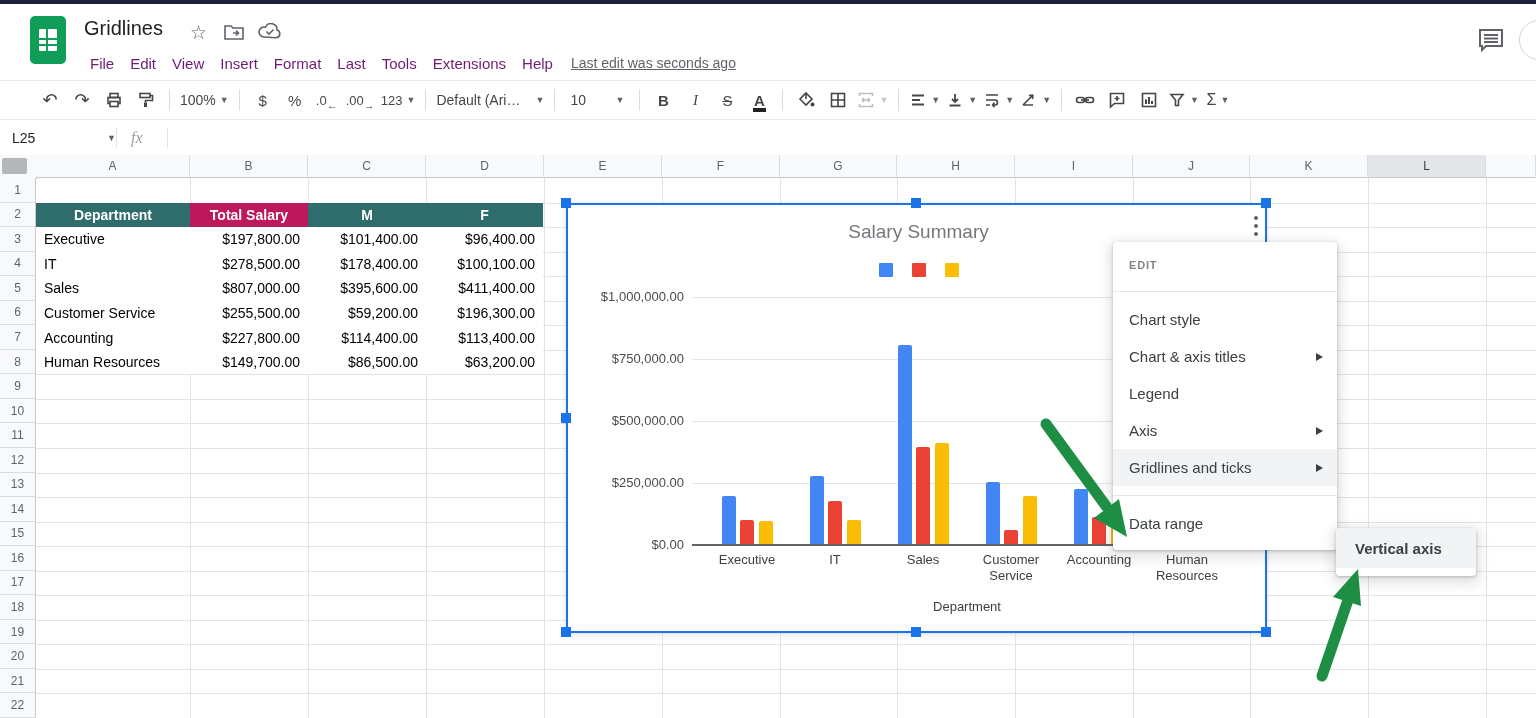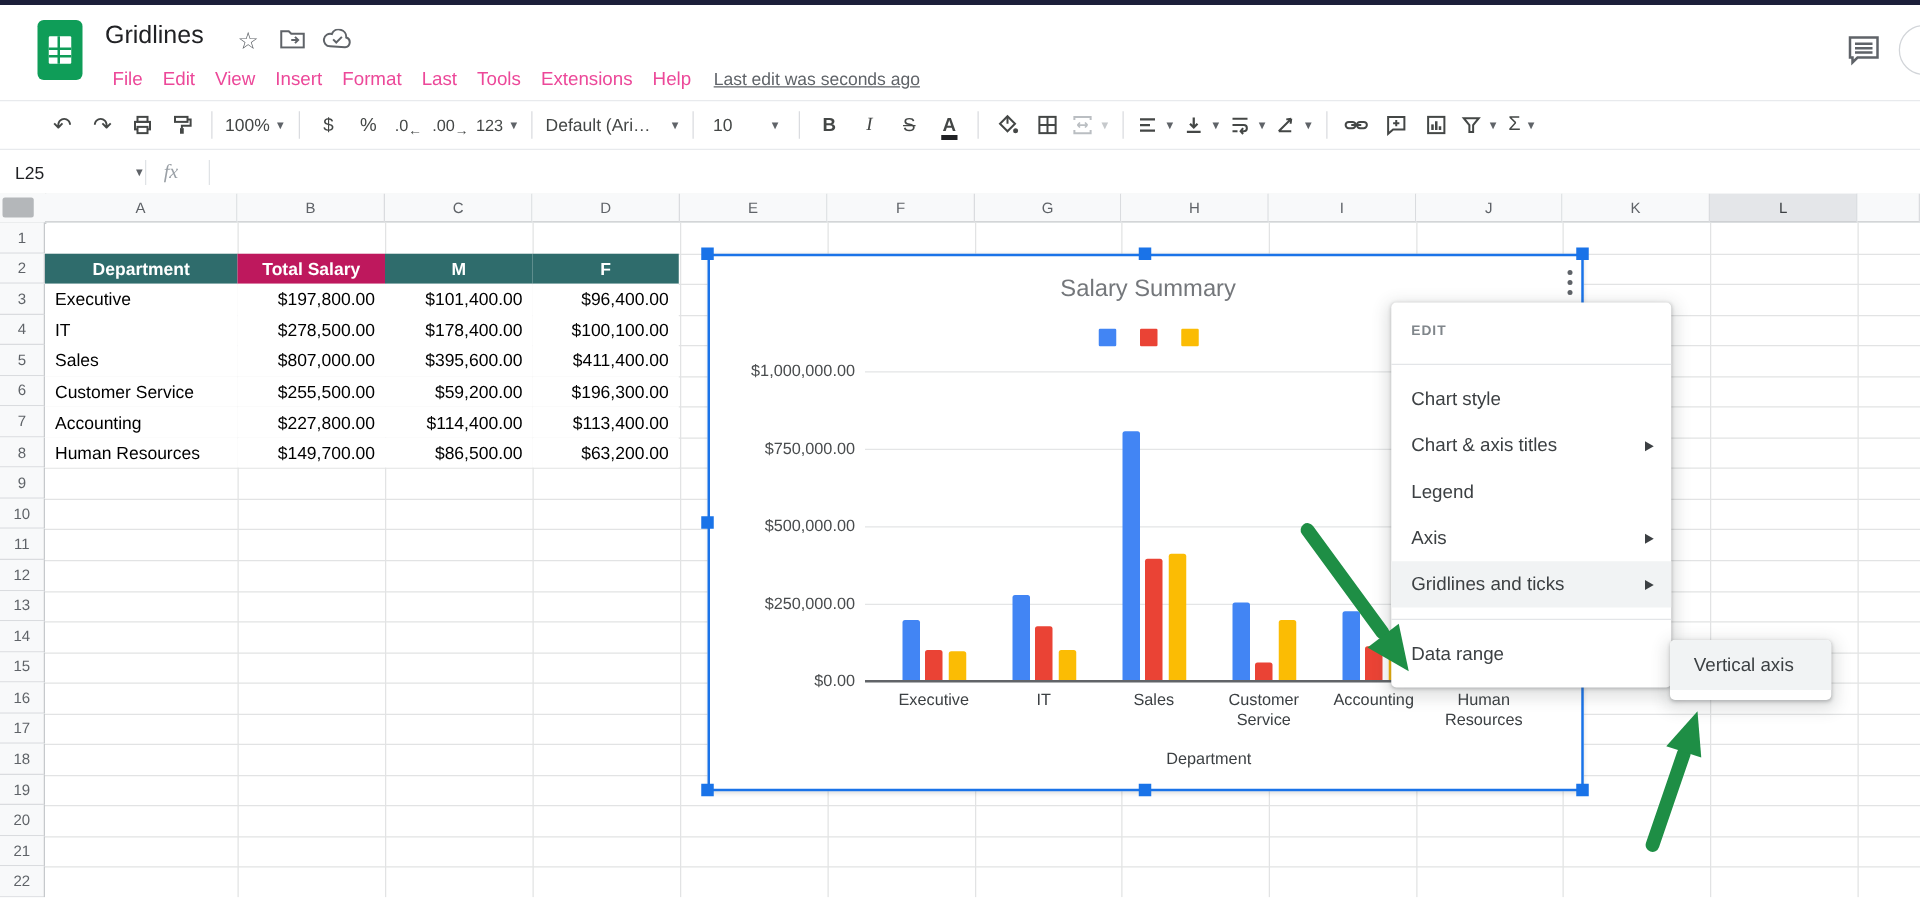--- a/index.html
+++ b/index.html
@@ -9,21 +9,21 @@
 
   
   #topstrip{left:0;top:0;width:1536px;height:4px;background:#1c1f3a;}
   #topbar{left:0;top:4px;width:1536px;height:76px;background:#fff;}
   #logo{left:30px;top:12px;width:36px;height:48px;background:#0f9d58;border-radius:5px;}
   #logo .pane{position:absolute;left:9px;top:13px;width:18px;height:22px;background:#fff;border-radius:1px;}
   #logo .pane i{position:absolute;background:#0f9d58;}
   #doc-title{left:84px;top:13px;font-size:20px;color:#202124;}
   .title-ic{top:17px;font-size:19px;color:#5f6368;}
   #menubar{left:82px;top:46px;height:26px;display:flex;align-items:center;}
-  .menu-item{padding:3px 8px;font-size:15px;color:#ec4899;border-radius:4px;cursor:pointer;}
+  .menu-item{padding:3px 8px;font-size:15px;color:#701a75;border-radius:4px;cursor:pointer;}
   #last-edit{font-size:14px;color:#5f6368;text-decoration:underline;margin-left:10px;white-space:nowrap;}
   #comment-top svg{display:block;}
   #avatar{left:1519px;top:16px;width:38px;height:38px;border-radius:50%;background:#fff;border:1.5px solid #d2d5d9;}
 
   
   #toolbar{left:0;top:80px;width:1536px;height:40px;background:#fff;border-top:1px solid #e8eaed;
            border-bottom:1px solid #e8eaed;display:flex;align-items:center;padding-left:34px;box-sizing:border-box;}
   .tb{display:flex;align-items:center;justify-content:center;height:28px;min-width:26px;padding:0 3px;
       border-radius:4px;color:#444746;font-size:15px;cursor:pointer;}
   .tb svg{display:block;}
@@ -86,22 +86,22 @@
             padding:10px 0 8px 0;box-sizing:border-box;}
   #ctx-section{height:30px;line-height:26px;padding-left:16px;font-size:11px;font-weight:bold;
                letter-spacing:.8px;color:#80868b;}
   .ctx-item{height:37px;display:flex;align-items:center;padding:0 14px 0 16px;font-size:15px;color:#3c4043;cursor:pointer;}
   .ctx-item.hl{background:#f1f3f4;}
   .ctx-item .lbl{flex:1;}
   .tri{width:0;height:0;border-left:7px solid #3c4043;border-top:4.5px solid transparent;border-bottom:4.5px solid transparent;}
   .ctx-div{border-top:1px solid #e3e5e8;margin:9px 0;}
 
   
-  #submenu{left:1336px;top:512px;width:129px;height:48px;background:#fff;border-radius:4px;z-index:41;
-           box-shadow:0 1px 3px rgba(60,64,67,.3),0 4px 12px 4px rgba(60,64,67,.15);box-sizing:border-box;}
+  #submenu{left:1336px;top:528px;width:140px;height:48px;background:#fff;border-radius:4px;z-index:41;
+           box-shadow:0 1px 3px rgba(60,64,67,.3),0 4px 12px 4px rgba(60,64,67,.15);box-sizing:border-box;font-weight:bold;}
   #submenu .sub-item{height:40px;background:#f1f3f4;display:flex;align-items:center;padding-left:19px;
                      font-size:15px;color:#3c4043;border-radius:4px 4px 0 0;cursor:pointer;}
 
   #arrows{left:0;top:0;width:1536px;height:718px;z-index:50;pointer-events:none;}
 </style>
 </head>
 <body>
 
 <div id="screen">
 

